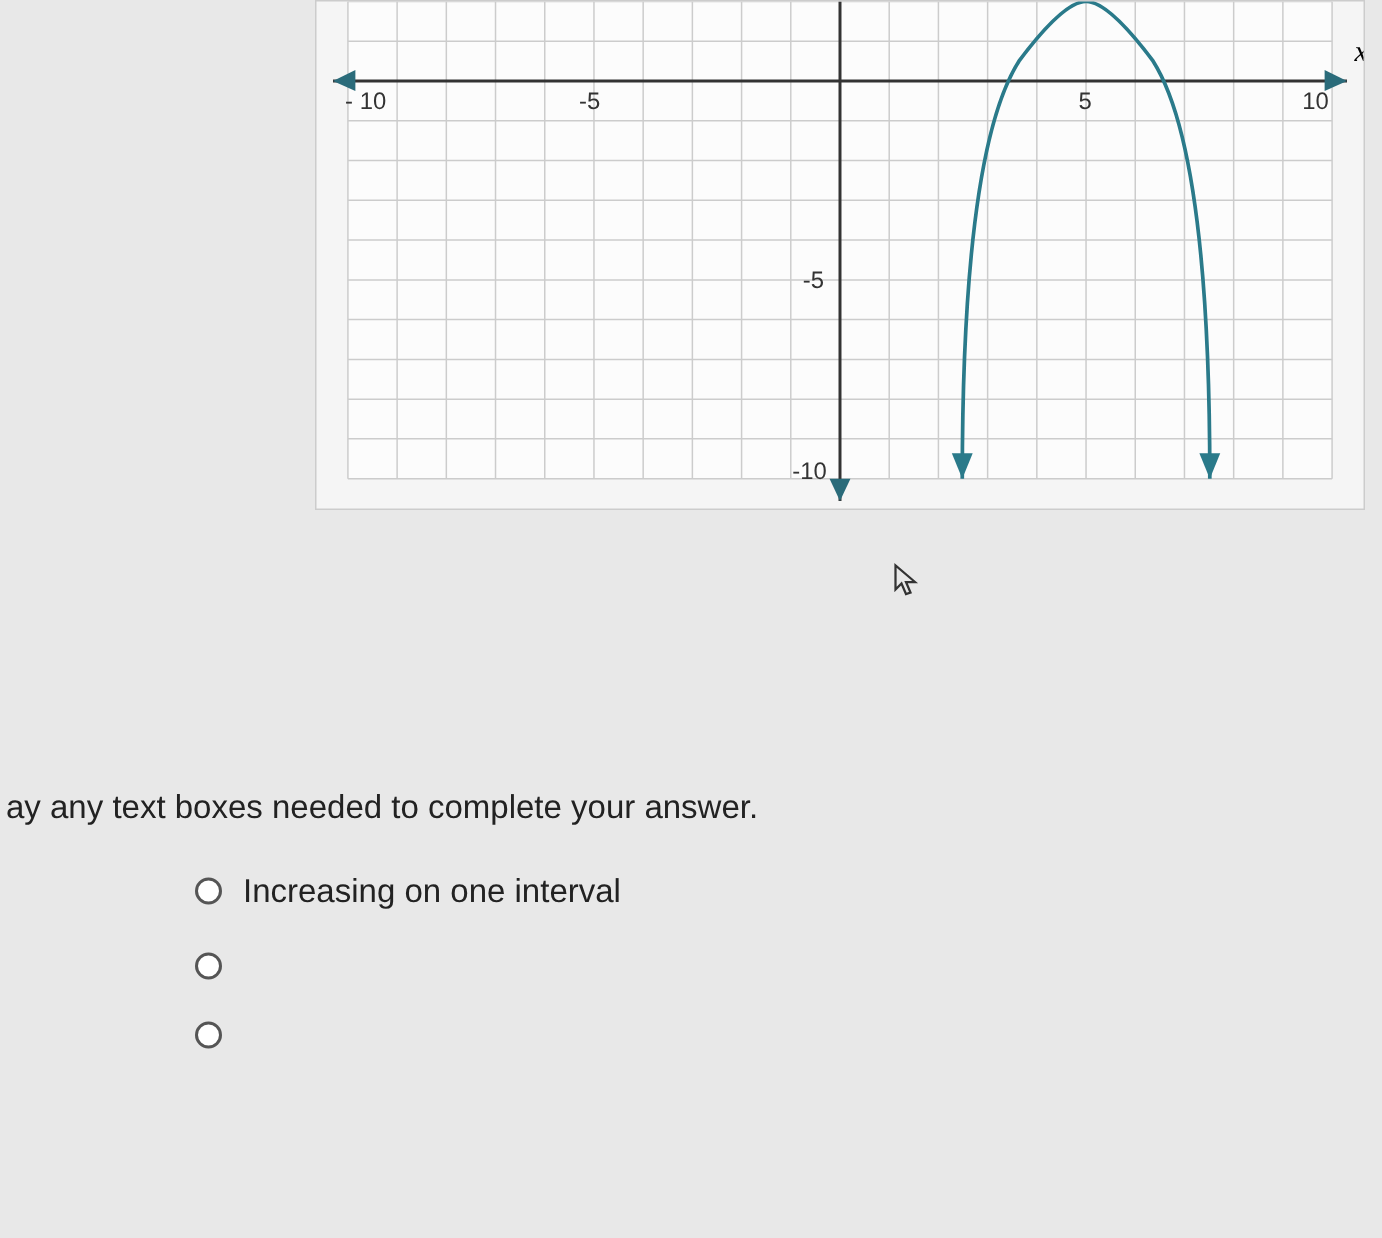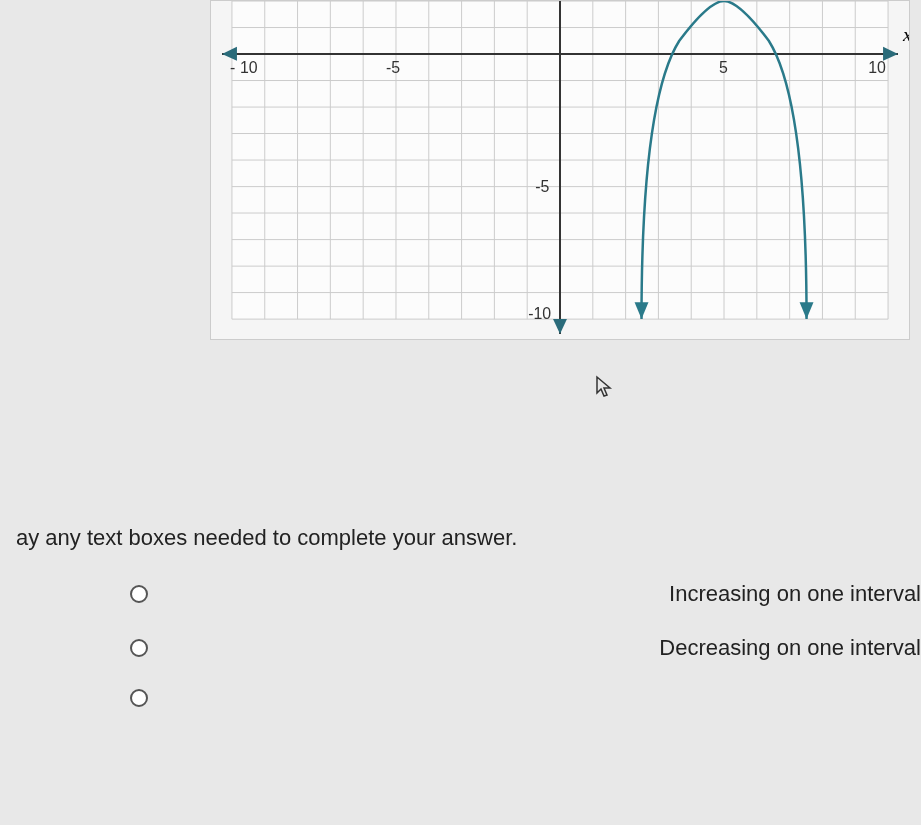--- a/index.html
+++ b/index.html
@@ -35,32 +35,31 @@
       position: absolute;
       top: 525px;
       left: 0;
       width: 921px;
       padding-left: 0;
     }
     .instruction-text {
       font-size: 22px;
       color: #222;
       margin-bottom: 30px;
-      padding-left: 16px;
+      padding-left: 4px;
     }
     .options {
       padding-left: 130px;
     }
     .option-row {
       display: flex;
       align-items: center;
       margin-bottom: 28px;
       font-size: 22px;
       color: #222;
-      justify-content: space-between;
     }
     .radio {
       width: 18px;
       height: 18px;
       border: 2px solid #555;
       border-radius: 50%;
       margin-right: 14px;
       background: #fff;
     }
     .axis-label-x {
@@ -159,19 +158,18 @@
 
 <div class="question-area">
   <div class="instruction-text">ay any text boxes needed to complete your answer.</div>
   <div class="options">
     <div class="option-row">
       <div class="radio"></div>
       <span>Increasing on one interval</span>
     </div>
     <div class="option-row">
       <div class="radio"></div>
-      <span>Decreasing on one interval</span>
     </div>
     <div class="option-row">
       <div class="radio"></div>
     </div>
   </div>
 </div>
 
 </body></html>

